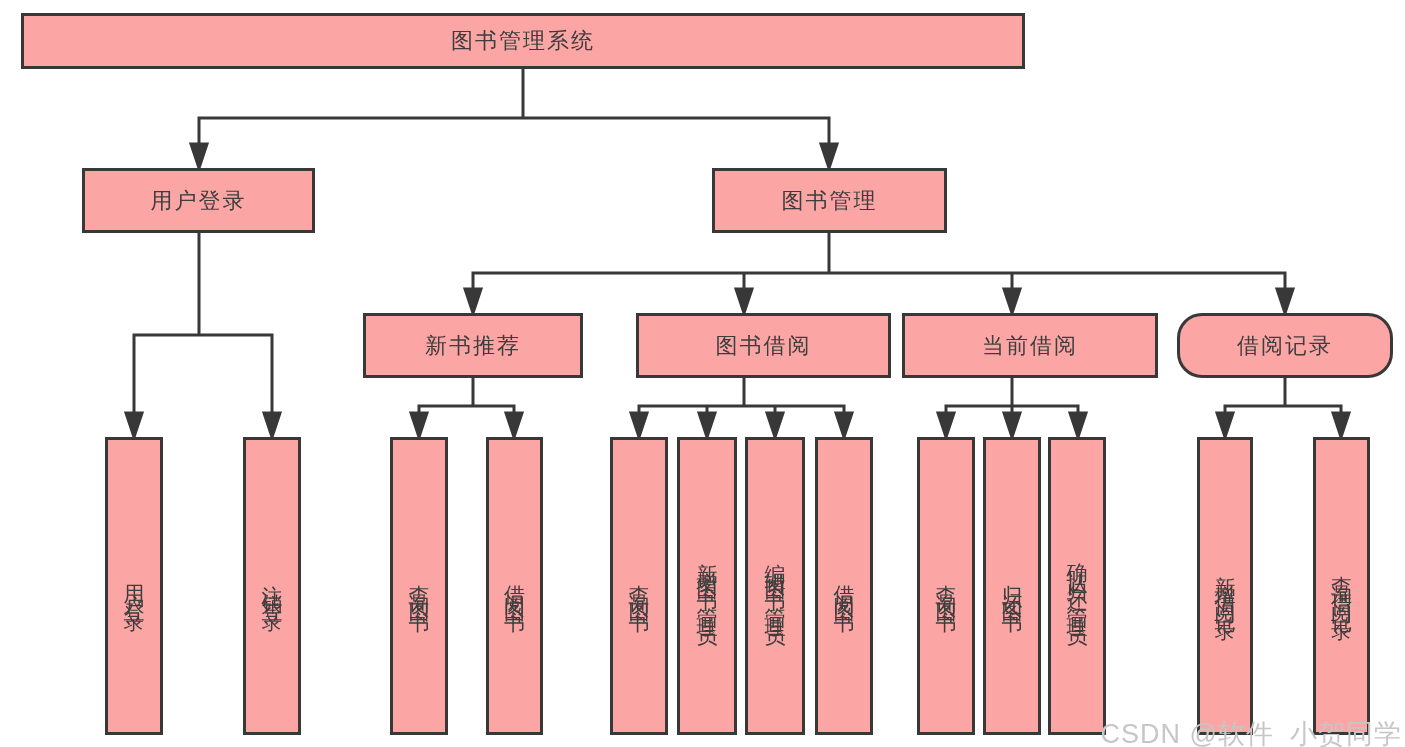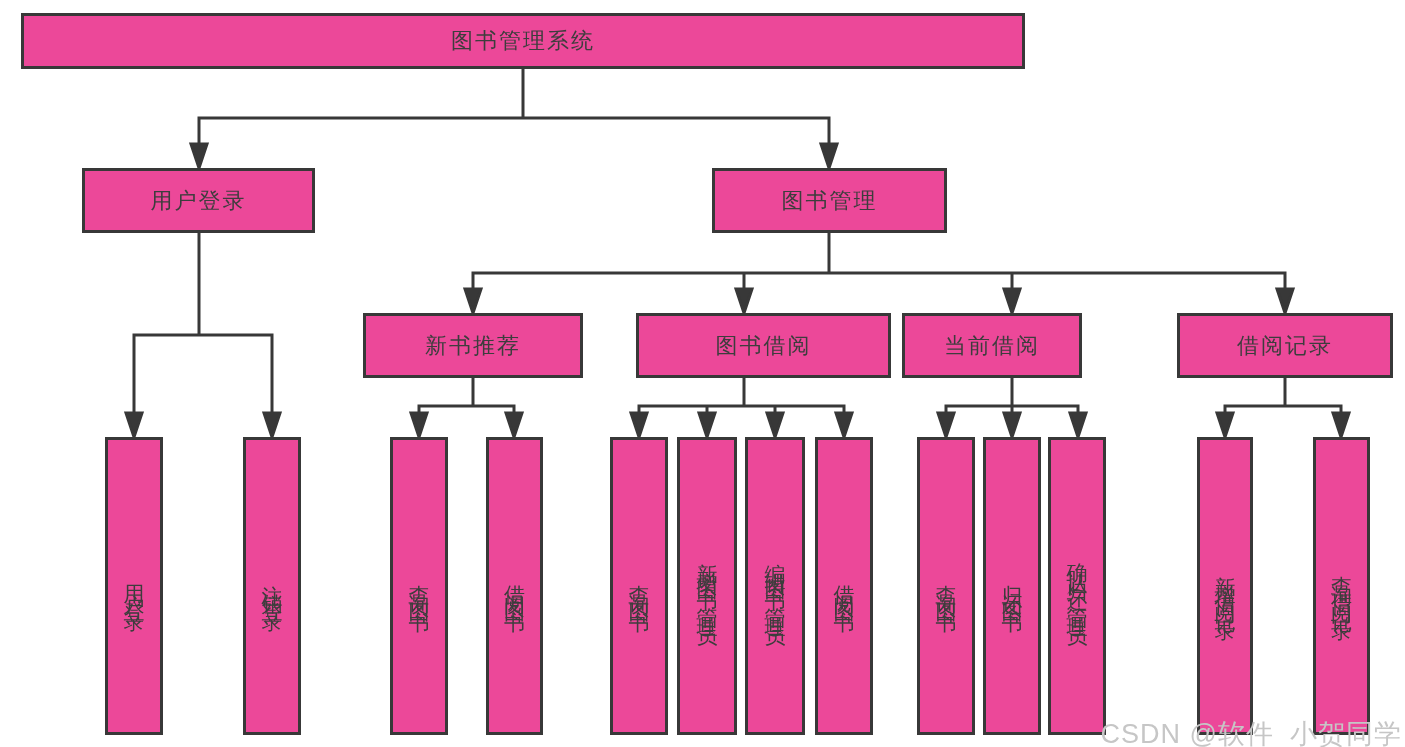--- a/index.html
+++ b/index.html
@@ -14,21 +14,21 @@
   #connectors {
     position: absolute;
     left: 0; top: 0;
     width: 1405px; height: 747px;
     z-index: 1;
   }
   .node {
     position: absolute;
     box-sizing: border-box;
     border: 3px solid #383838;
-    background: #ec4899;
+    background: #fca5a5;
     color: #3d3d3d;
     display: flex;
     align-items: center;
     justify-content: center;
     z-index: 2;
   }
   .hnode {
     font-size: 22px;
     letter-spacing: 2px;
     white-space: nowrap;
@@ -41,22 +41,22 @@
     height: 298px;
     width: 58px;
   }
   
   .box-root   { left: 21px;   top: 13px;  width: 1004px; height: 56px; }
   .box-login  { left: 82px;   top: 168px; width: 233px;  height: 65px; }
   .box-mgmt   { left: 712px;  top: 168px; width: 235px;  height: 65px; }
   .box-l3     { top: 313px; height: 65px; }
   .box-rec    { left: 363px;  width: 220px; }
   .box-borrow { left: 636px;  width: 255px; }
-  .box-cur    { left: 902px;  width: 180px; }
-  .box-hist   { left: 1177px; width: 216px; }
+  .box-cur    { left: 902px;  width: 256px; }
+  .box-hist   { left: 1177px; width: 216px; border-radius: 25px; }
   
   .leaf-1  { left: 105px;  }
   .leaf-2  { left: 243px;  }
   .leaf-3  { left: 390px;  }
   .leaf-4  { left: 486px;  width: 57px; }
   .leaf-5  { left: 610px;  }
   .leaf-6  { left: 677px;  width: 60px; }
   .leaf-7  { left: 745px;  width: 60px; }
   .leaf-8  { left: 815px;  }
   .leaf-9  { left: 917px;  }

